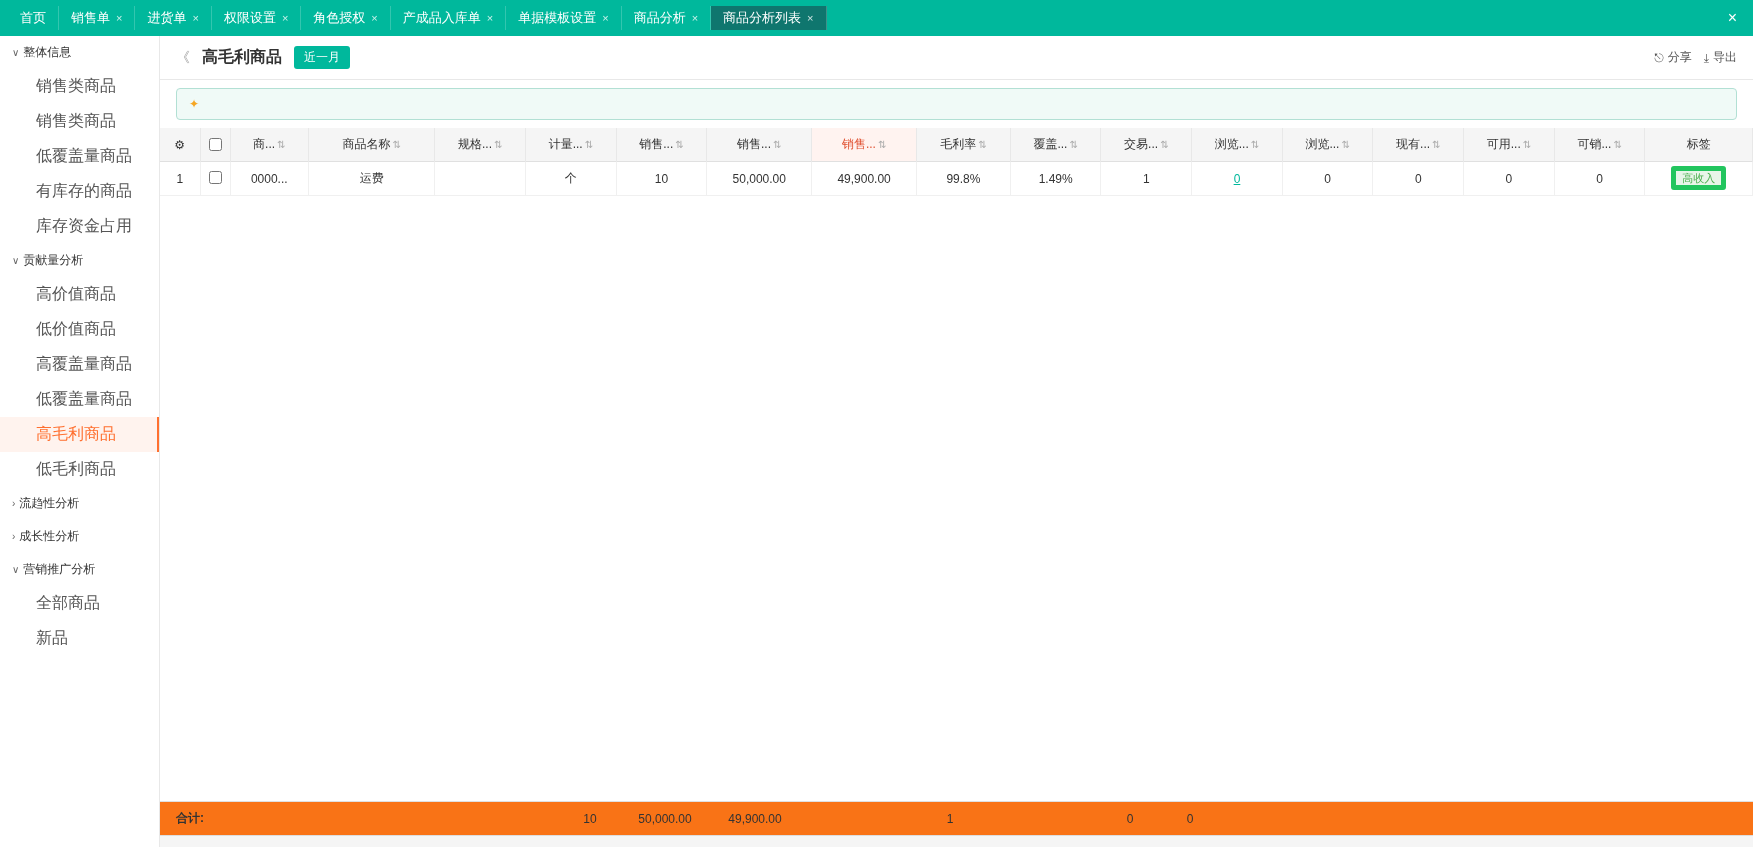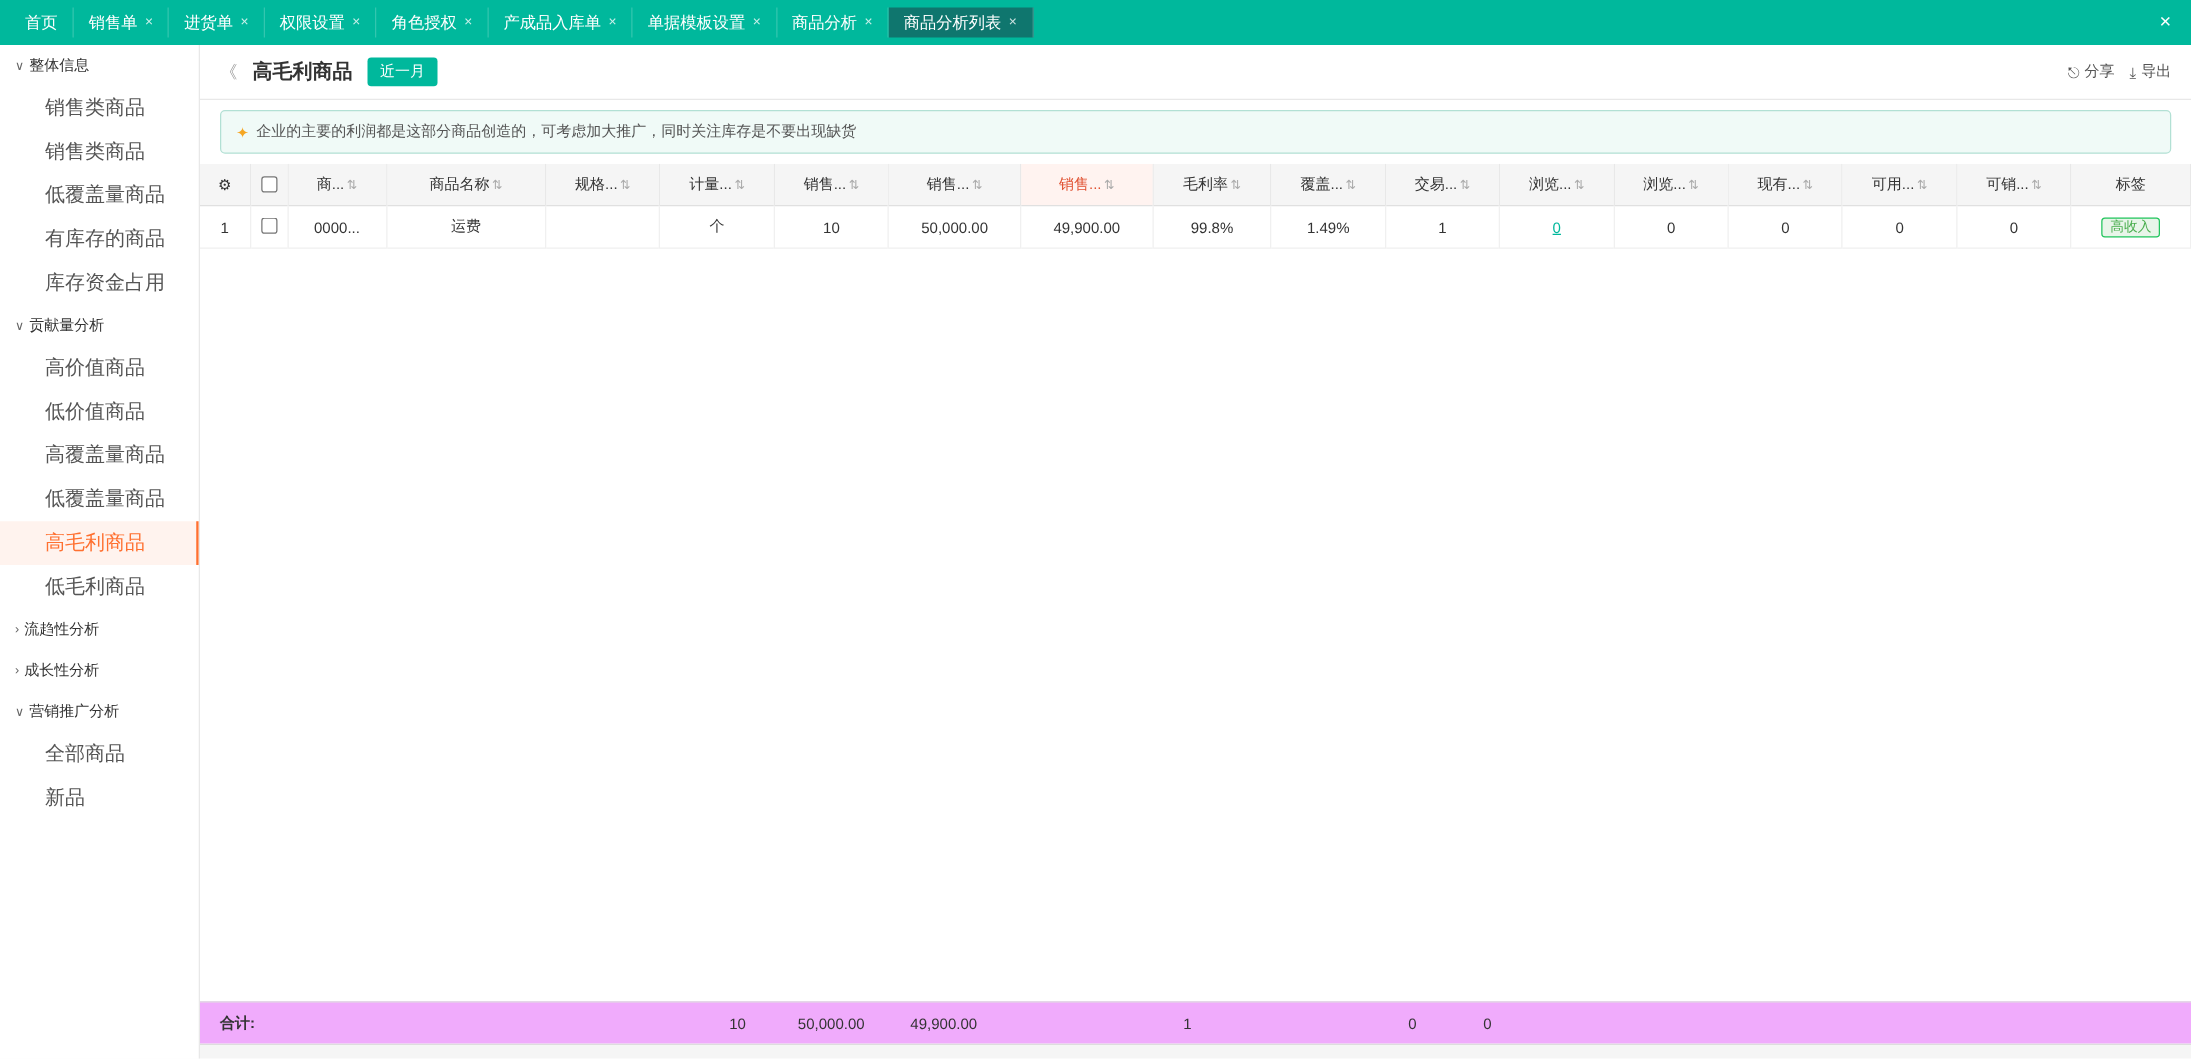--- a/index.html
+++ b/index.html
@@ -218,35 +218,35 @@
     tbody td {
       padding: 8px 6px;
       text-align: center;
       color: #333;
       border-right: 1px solid #f0f0f0;
       white-space: nowrap;
     }
     .tag-badge {
       background: #e8f5e9;
       color: #4caf50;
-      border: 1px solid #22c55e;
+      border: 5px solid #22c55e;
       border-radius: 3px;
       padding: 1px 6px;
       font-size: 11px;
       font-family: Liberation Serif, serif;
     }
     .link-style {
       color: #00b89c;
       text-decoration: underline;
       cursor: pointer;
     }
 
     
     .table-footer {
-      background: #f0abfc;
+      background: #f97316;
       border-top: 1px solid #e0e0e0;
       padding: 8px 16px;
       display: flex;
       align-items: center;
       font-size: 12px;
       color: #333;
       flex-shrink: 0;
     }
     .footer-label {
       font-weight: bold;
@@ -391,21 +391,20 @@
         </div>
         <div class="action-btn">
           <span>⤓</span>
           <span>导出</span>
         </div>
       </div>
     </div>
 
     <div class="info-banner">
       <span class="tip-icon">✦</span>
-      <span>企业的主要的利润都是这部分商品创造的，可考虑加大推广，同时关注库存是不要出现缺货</span>
     </div>
 
     <div class="table-wrapper">
       <table>
         <thead>
           <tr>
             <th style="width:40px;">
               <div class="col-header">⚙</div>
             </th>
             <th class="checkbox-cell">

